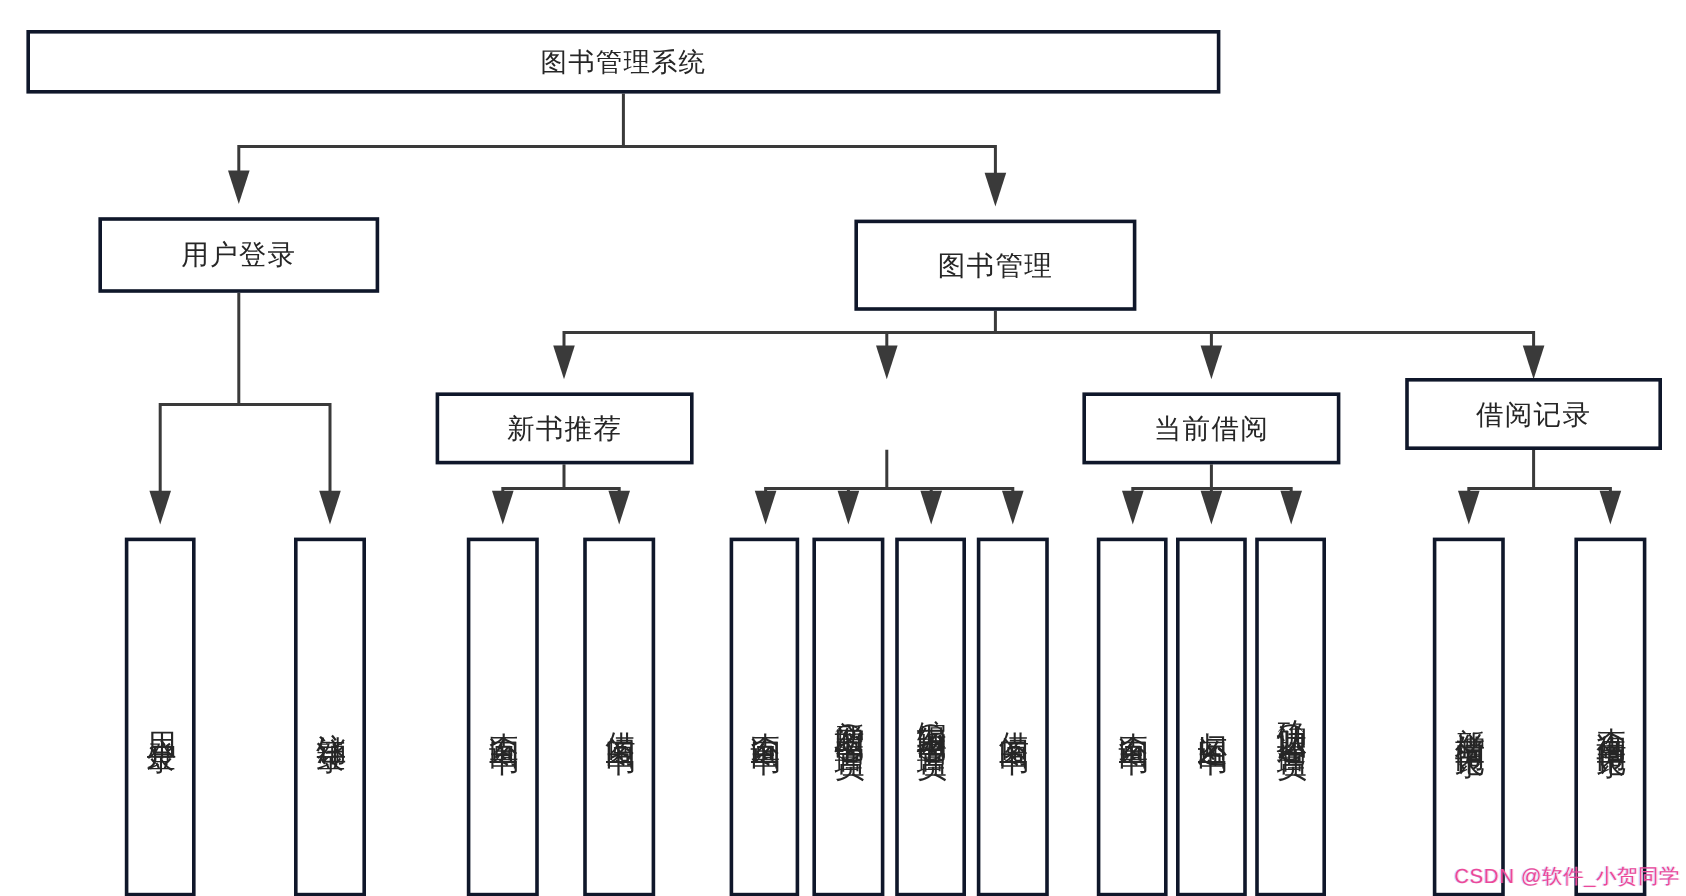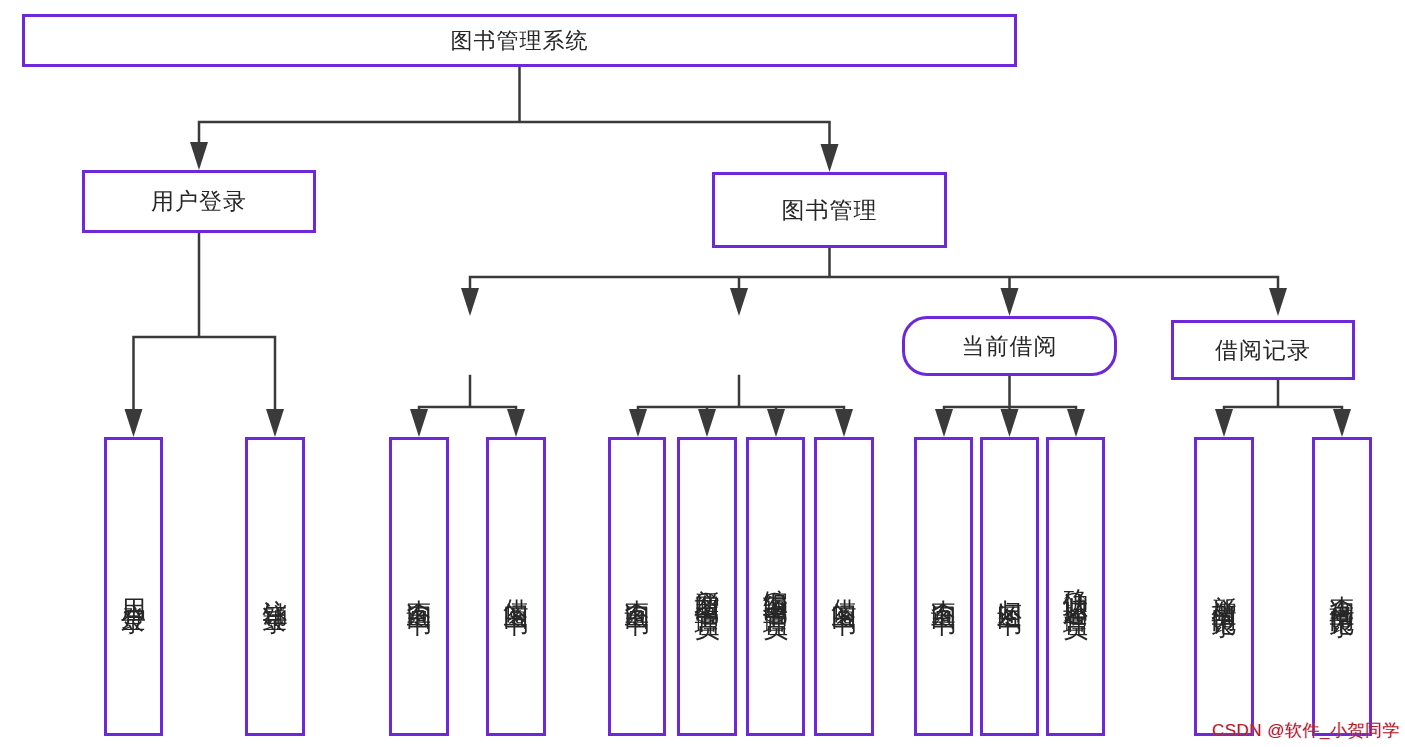--- a/index.html
+++ b/index.html
@@ -12,69 +12,70 @@
     overflow: hidden;
   }
   #wires {
     position: absolute;
     left: 0; top: 0;
     width: 1405px; height: 747px;
   }
   .box {
     position: absolute;
     box-sizing: border-box;
-    border: 3px solid #6d28d9;
+    border: 3px solid #0f172a;
     background: #ffffff;
     display: flex;
     align-items: center;
     justify-content: center;
     color: #262626;
     font-size: 23px;
     letter-spacing: 1px;
     text-align: center;
     z-index: 2;
+    margin-top: 11px;
   }
   .box.root { font-size: 22px; }
   .box.leaf {
     writing-mode: vertical-rl;
     text-orientation: mixed;
     font-size: 25px;
     letter-spacing: 4px;
     line-height: 1;
   }
   
   .n-root   { left: 22px;   top: 14px;  width: 995px; height: 53px; }
   
   .n-login  { left: 82px;   top: 170px; width: 234px; height: 63px; }
   .n-mgmt   { left: 712px;  top: 172px; width: 235px; height: 76px; }
   
   .n-newbook{ left: 363px;  top: 316px; width: 215px; height: 60px; }
   .n-borrow { left: 632px;  top: 316px; width: 215px; height: 60px; }
-  .n-current{ left: 902px;  top: 316px; width: 215px; height: 60px; border-radius: 25px; }
-  .n-records{ left: 1171px; top: 320px; width: 184px; height: 60px; text-align: center; }
+  .n-current{ left: 902px;  top: 316px; width: 215px; height: 60px; }
+  .n-records{ left: 1171px; top: 304px; width: 214px; height: 60px; text-align: center; }
   
   .l1  { left: 104px;  top: 437px; width: 59px; height: 299px; }
   .l2  { left: 245px;  top: 437px; width: 60px; height: 299px; }
   .l3  { left: 389px;  top: 437px; width: 60px; height: 299px; }
   .l4  { left: 486px;  top: 437px; width: 60px; height: 299px; }
   .l5  { left: 608px;  top: 437px; width: 58px; height: 299px; }
   .l6  { left: 677px;  top: 437px; width: 60px; height: 299px; }
   .l7  { left: 746px;  top: 437px; width: 59px; height: 299px; }
   .l8  { left: 814px;  top: 437px; width: 60px; height: 299px; }
   .l9  { left: 914px;  top: 437px; width: 59px; height: 299px; }
   .l10 { left: 980px;  top: 437px; width: 59px; height: 299px; }
   .l11 { left: 1046px; top: 437px; width: 59px; height: 299px; }
   .l12 { left: 1194px; top: 437px; width: 60px; height: 299px; }
   .l13 { left: 1312px; top: 437px; width: 60px; height: 299px; }
   #watermark {
     position: absolute;
     right: 5px;
     bottom: 5px;
     font-size: 17px;
-    color: #b91c1c;
+    color: #ec4899;
     letter-spacing: 0.5px;
     z-index: 3;
     text-shadow: -1px 0 rgba(120,150,255,0.30), 1px 0 rgba(255,120,160,0.30);
     white-space: nowrap;
   }
 </style>
 </head>
 <body>
 
 <div id="canvas">
@@ -123,20 +124,23 @@
     <span>图书管理系统</span>
   </div>
 
   <div class="box n-login">
     <span>用户登录</span>
   </div>
   <div class="box n-mgmt">
     <span>图书管理</span>
   </div>
 
+  <div class="box n-newbook">
+    <span>新书推荐</span>
+  </div>
   <div class="box n-current">
     <span>当前借阅</span>
   </div>
   <div class="box n-records">
     <span>借阅记录</span>
   </div>
 
   <div class="box leaf l1">
     <span>用户登录</span>
   </div>

